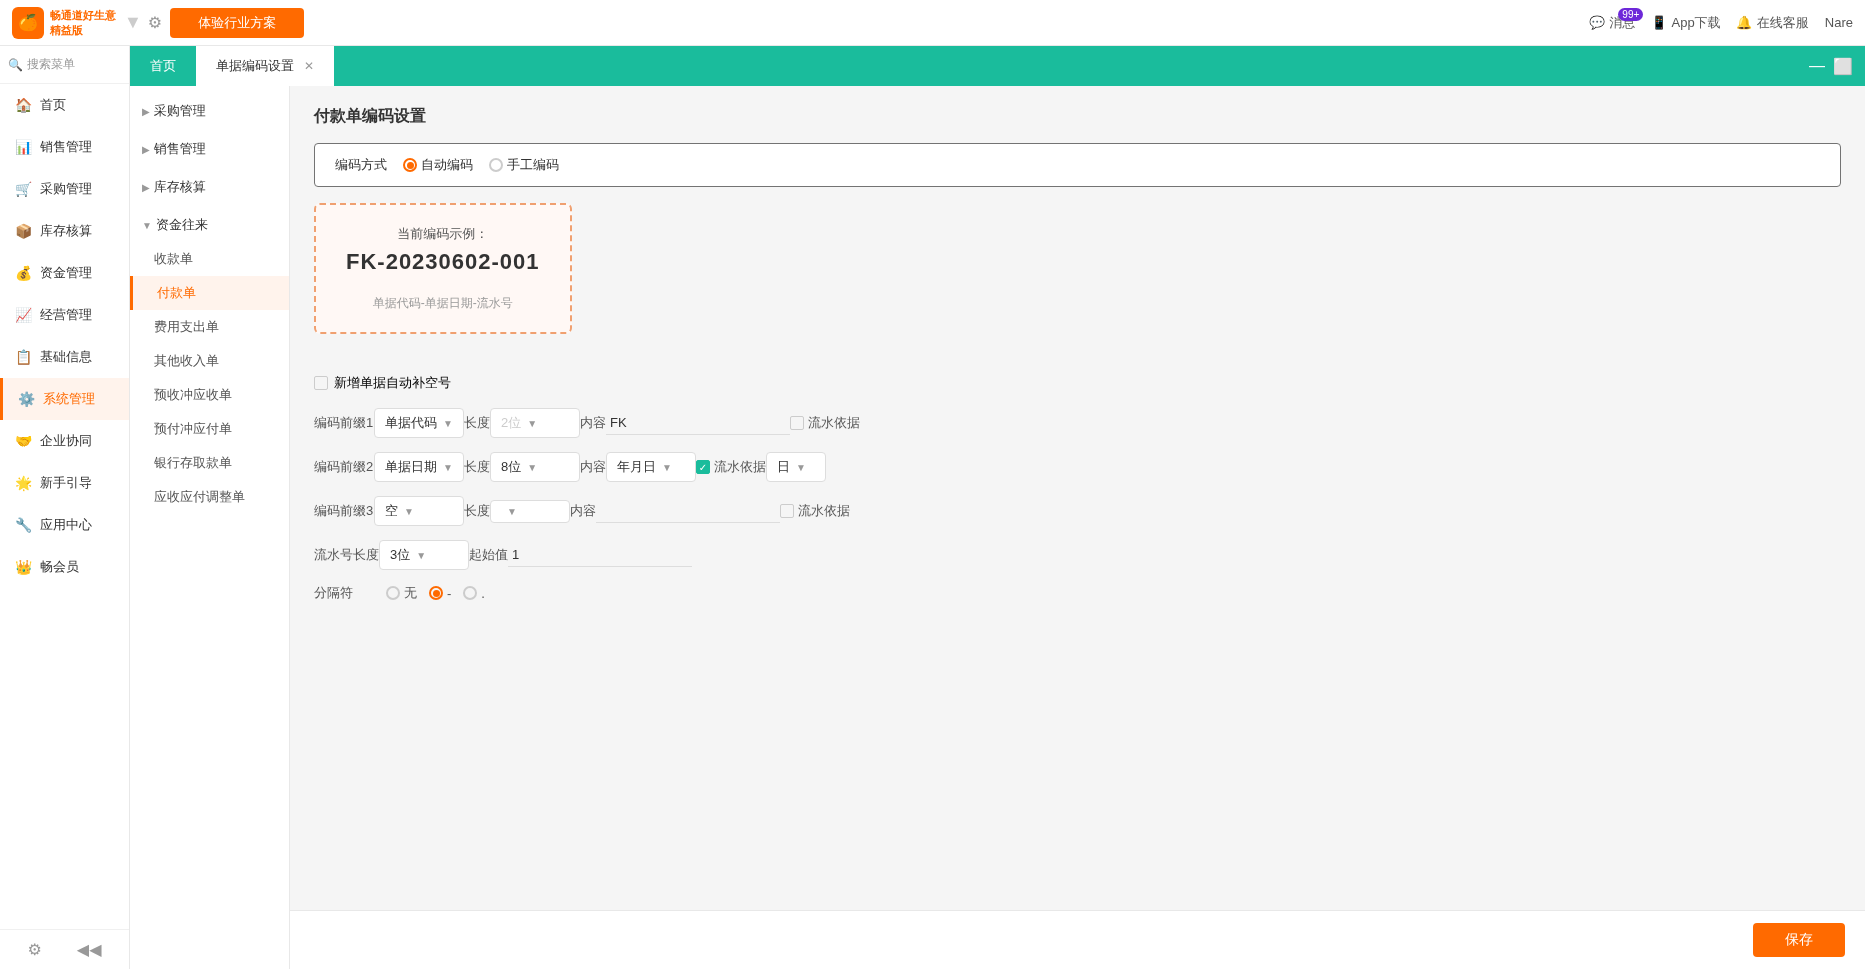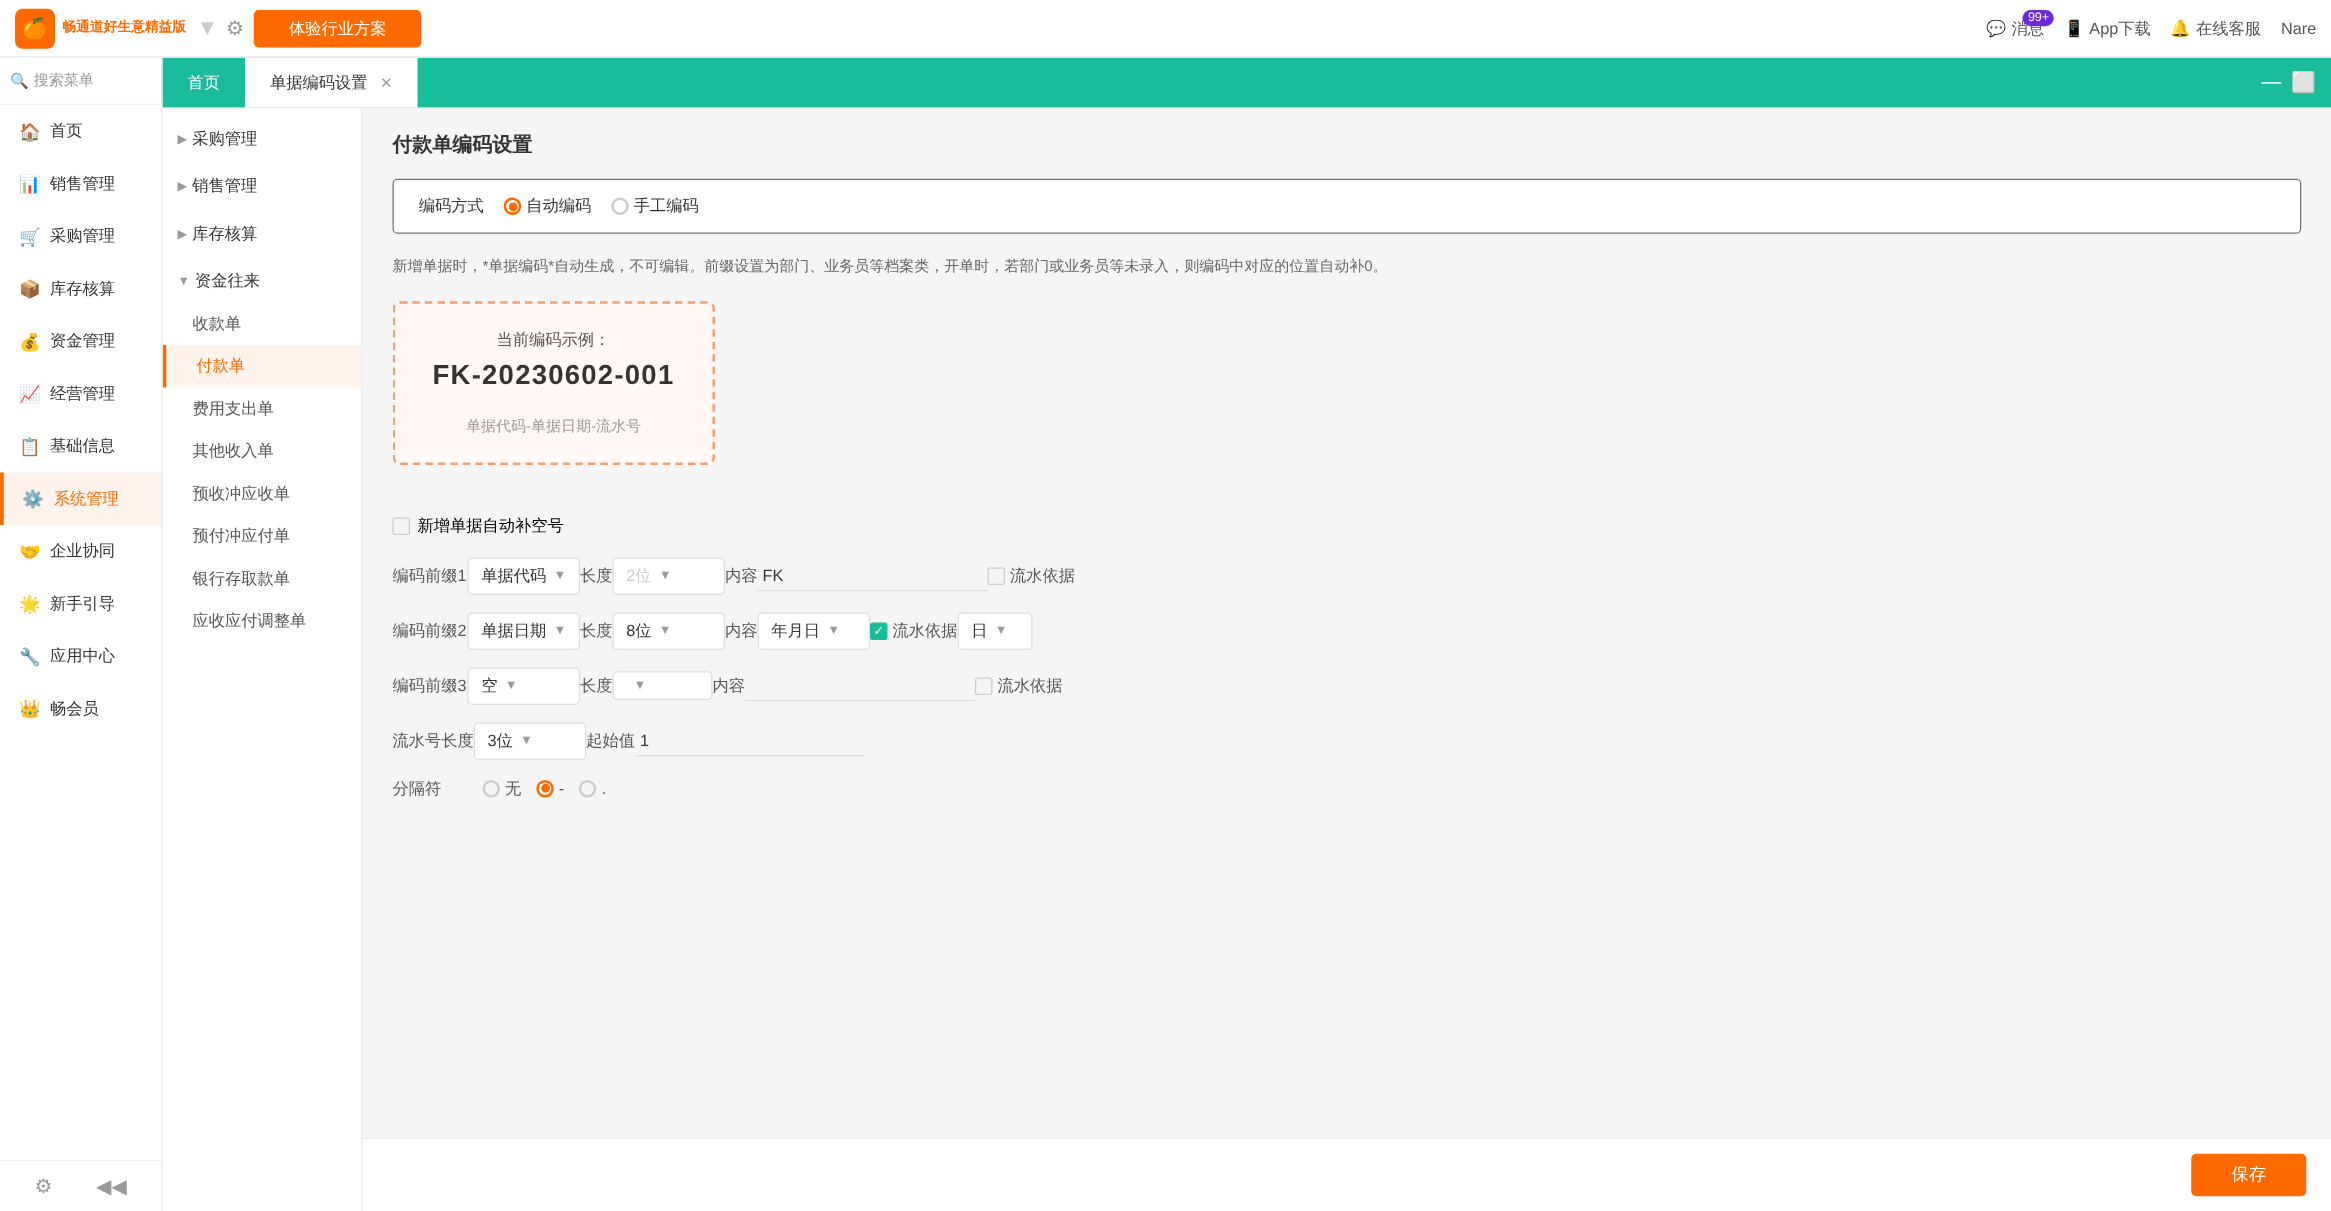--- a/index.html
+++ b/index.html
@@ -12,21 +12,21 @@
       border-bottom: 1px solid #e8e8e8;
       display: flex;
       align-items: center;
       padding: 0 12px;
       justify-content: space-between;
       flex-shrink: 0;
     }
     .top-header-left { display: flex; align-items: center; gap: 8px; }
     .logo-area { display: flex; align-items: center; gap: 6px; color: #f60; font-weight: bold; font-size: 14px; }
     .logo-icon { width: 32px; height: 32px; background: #ff6a00; border-radius: 6px; display: flex; align-items: center; justify-content: center; color: #fff; font-size: 16px; }
-    .logo-text { display: flex; flex-direction: row; font-size: 11px; color: #ff6a00; line-height: 1.3; }
+    .logo-text { display: flex; flex-direction: column; font-size: 11px; color: #ff6a00; line-height: 1.3; }
     .top-header-controls { display: flex; align-items: center; gap: 6px; }
     .btn-primary-orange {
       background: #ff6a00;
       color: #fff;
       border: none;
       padding: 6px 28px;
       border-radius: 4px;
       cursor: pointer;
       font-size: 13px;
     }
@@ -439,21 +439,20 @@
                 <div class="radio-circle checked"></div>
                 <span>自动编码</span>
               </label>
               <label class="radio-item">
                 <div class="radio-circle"></div>
                 <span>手工编码</span>
               </label>
             </div>
           </div>
 
-          <div class="info-text">新增单据时，*单据编码*自动生成，不可编辑。前缀设置为部门、业务员等档案类，开单时，若部门或业务员等未录入，则编码中对应的位置自动补0。</div>
 
           <div style="display:flex; align-items:flex-start; margin-bottom:20px;">
             <div class="code-preview">
               <div style="font-size:13px; color:#555; margin-bottom:6px;">当前编码示例：</div>
               <div class="code-preview-main">FK-20230602-001</div>
               <div class="code-preview-sub">单据代码-单据日期-流水号</div>
             </div>
           </div>
 
           <div class="checkbox-row">

